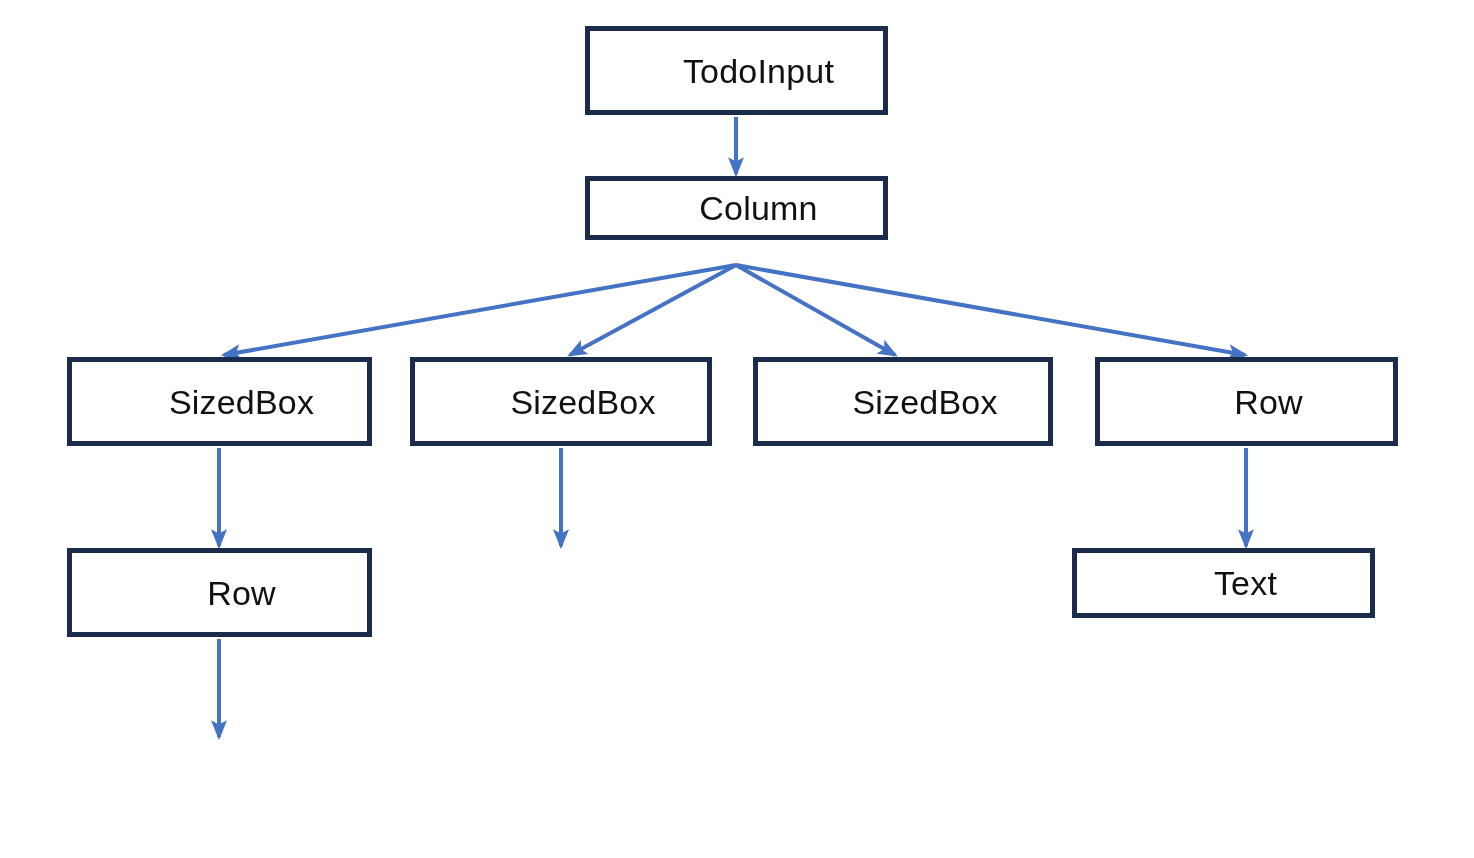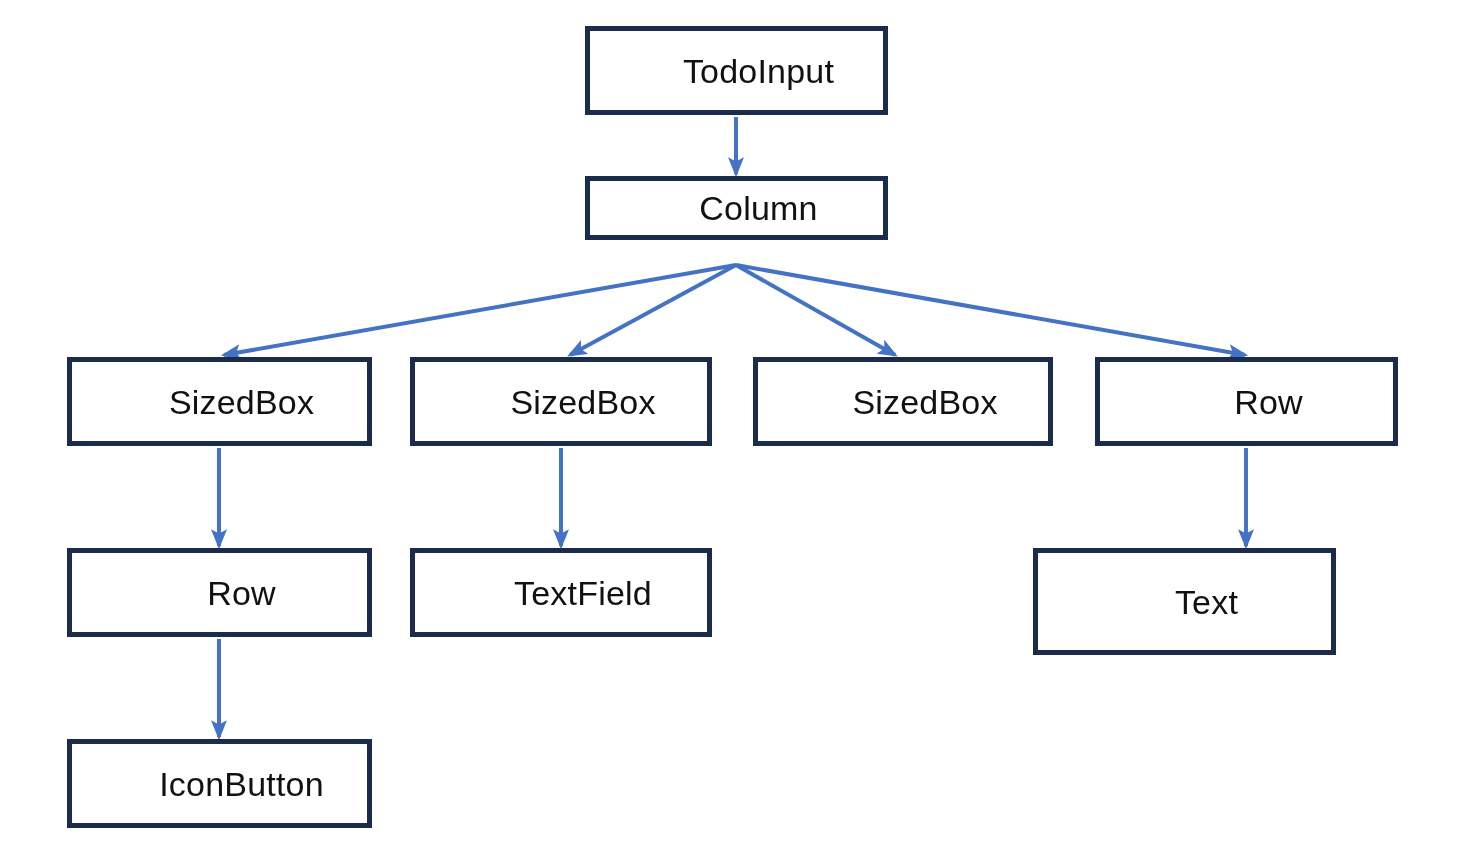--- a/index.html
+++ b/index.html
@@ -80,22 +80,16 @@
     </div>
     <div class="node" style="left: 753px; top: 357px; width: 300px; height: 89px; border-color: rgb(27, 43, 75); background: rgb(255, 255, 255);">
       <span class="node-label" style="color: rgb(17, 17, 17);">SizedBox</span>
     </div>
     <div class="node" style="left: 1095px; top: 357px; width: 303px; height: 89px; border-color: rgb(27, 43, 75); background: rgb(255, 255, 255);">
       <span class="node-label" style="color: rgb(17, 17, 17);">Row</span>
     </div>
     <div class="node" style="left: 67px; top: 548px; width: 305px; height: 89px; border-color: rgb(27, 43, 75); background: rgb(255, 255, 255);">
       <span class="node-label" style="color: rgb(17, 17, 17);">Row</span>
     </div>
-    <div class="node" style="left: 410px; top: 548px; width: 302px; height: 89px; border-color: rgb(27, 43, 75); background: rgb(255, 255, 255);">
-      <span class="node-label" style="color: rgb(17, 17, 17);">TextField</span>
-    </div>
-    <div class="node" style="left: 1033px; top: 548px; width: 303px; height: 107px; border-color: rgb(27, 43, 75); background: rgb(255, 255, 255);">
+    <div class="node" style="left: 1072px; top: 548px; width: 303px; height: 70px; border-color: rgb(27, 43, 75); background: rgb(255, 255, 255);">
       <span class="node-label" style="color: rgb(17, 17, 17);">Text</span>
-    </div>
-    <div class="node" style="left: 67px; top: 739px; width: 305px; height: 89px; border-color: rgb(27, 43, 75); background: rgb(255, 255, 255);">
-      <span class="node-label" style="color: rgb(17, 17, 17);">IconButton</span>
     </div>
   </div>
 
 </body></html>

